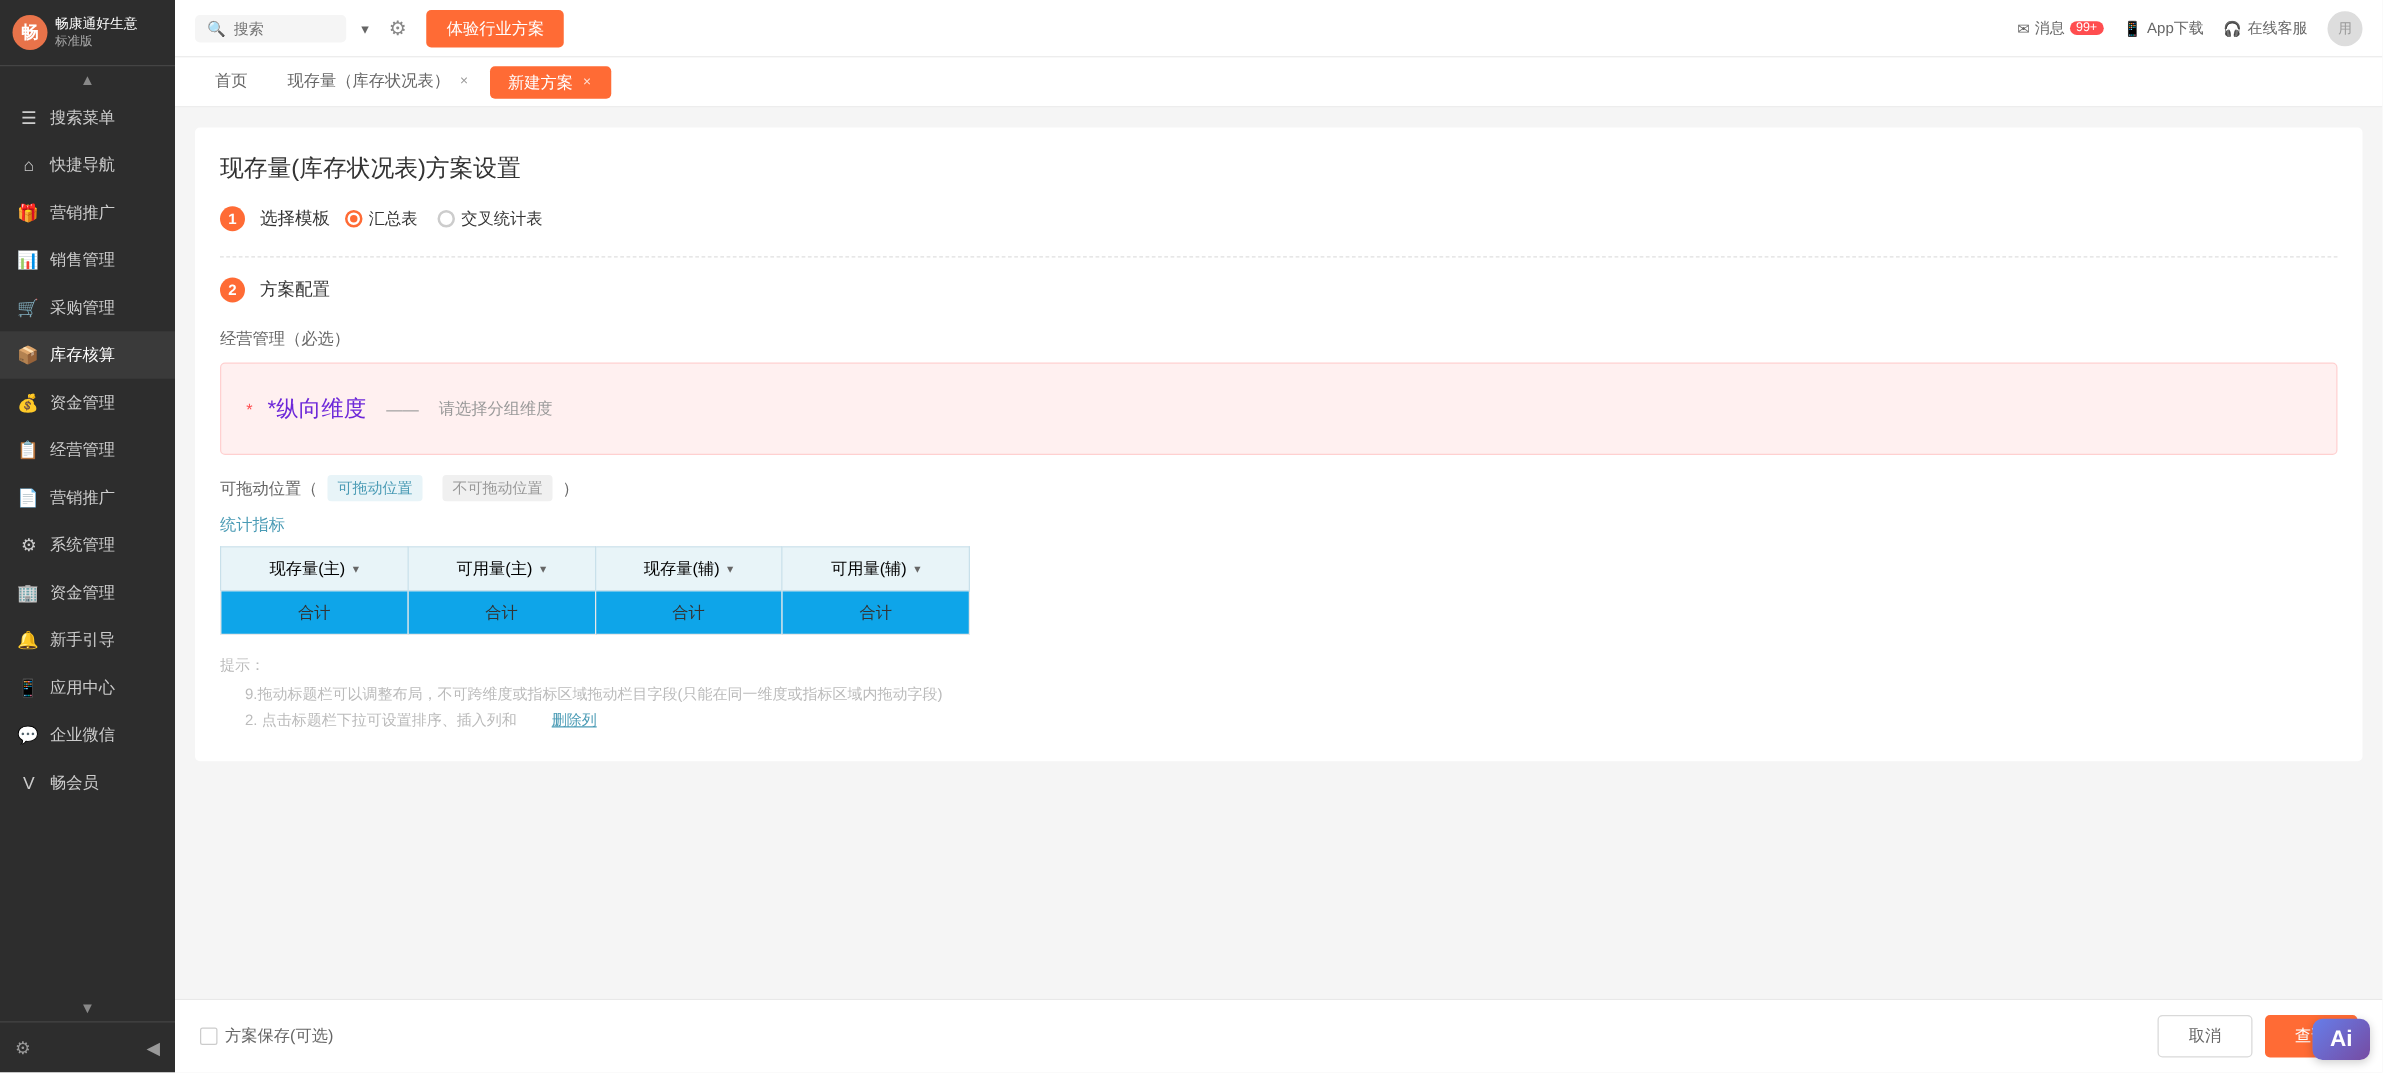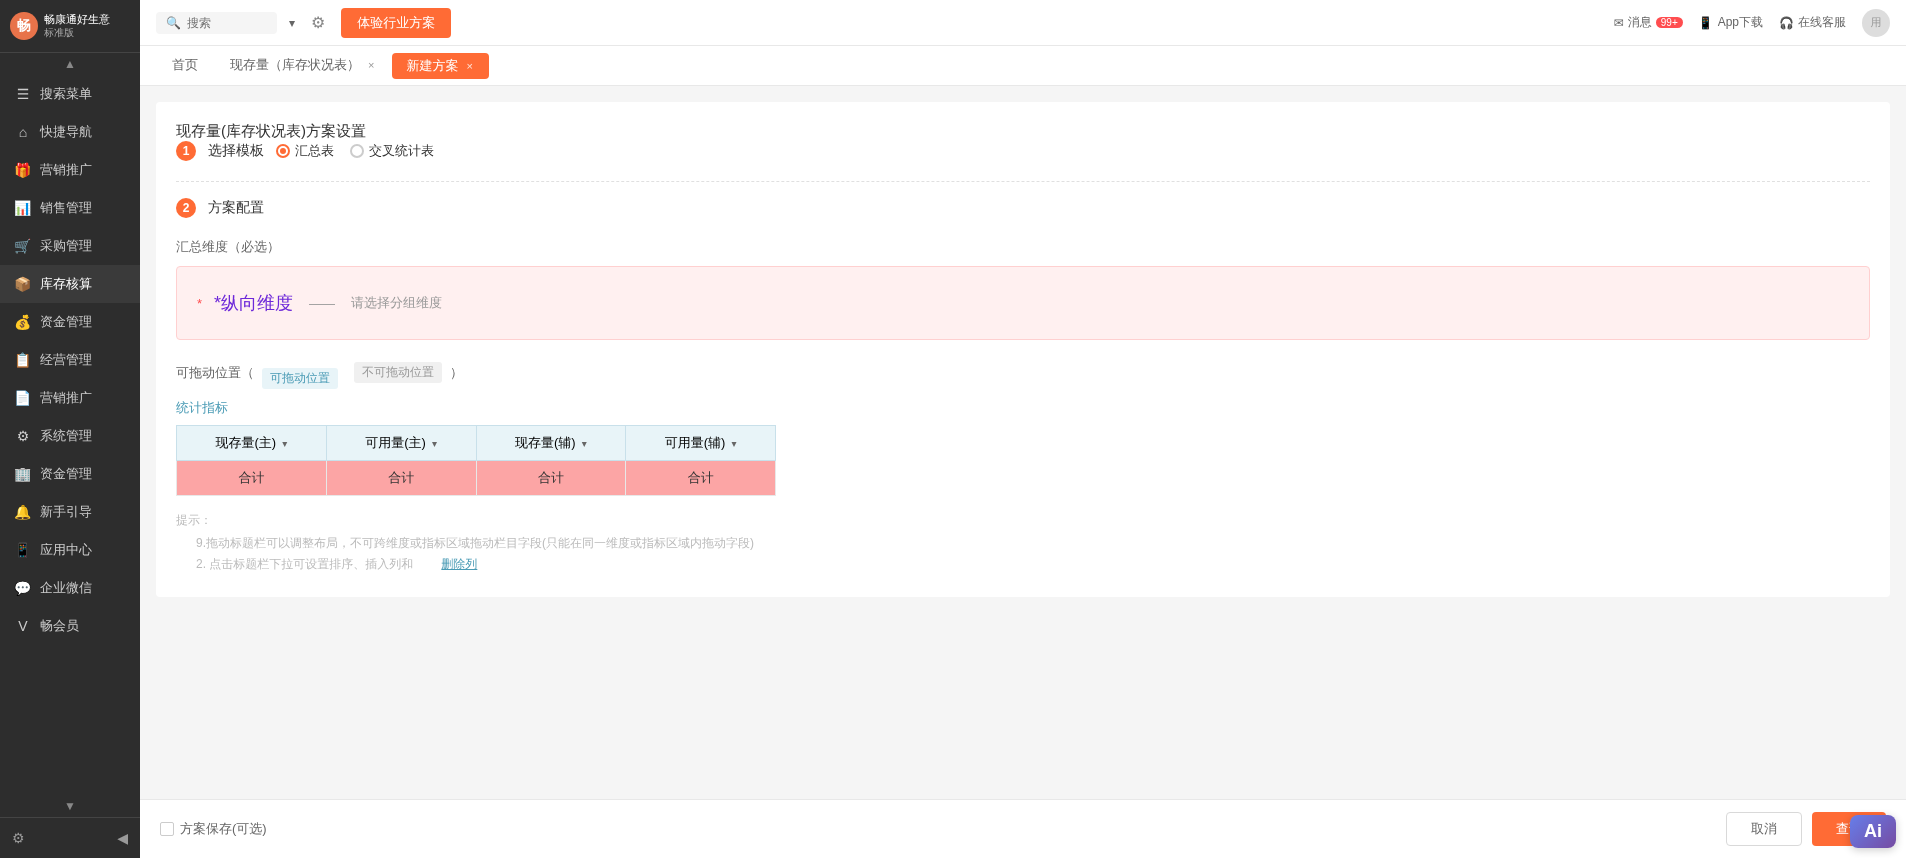--- a/index.html
+++ b/index.html
@@ -142,21 +142,21 @@
       background: #f5f5f5;
       padding: 16px;
       position: relative;
     }
     .content-card {
       background: #fff;
       border-radius: 4px;
       padding: 20px;
     }
     .section-title {
-      font-size: 15px; color: #333; margin-bottom: 0;
+      font-size: 19px; color: #333; margin-bottom: 17px;
     }
 
     
     .step-row {
       display: flex; align-items: center; gap: 12px;
       margin-bottom: 20px;
     }
     .step-badge {
       width: 20px; height: 20px; border-radius: 50%;
       background: #ff6b35; color: #fff;
@@ -188,33 +188,33 @@
     .dimension-text { color: #6d28d9; font-size: 18px; }
     .dimension-dash { color: #999; }
     .dimension-placeholder { color: #999; font-size: 13px; }
 
     
     .metric-label { font-size: 13px; color: #666; margin-bottom: 10px; display: flex; align-items: center; gap: 8px; }
     .metric-tag {
       display: inline-flex; align-items: center; padding: 2px 8px;
       border-radius: 3px; font-size: 12px;
     }
-    .metric-tag.draggable { background: #e8f4f8; color: #4a9bb5; margin-top: 12px; }
+    .metric-tag.draggable { background: #e8f4f8; color: #4a9bb5; }
     .metric-tag.non-draggable { background: #f0f0f0; color: #999; }
 
     
     .stats-title { color: #4a9bb5; font-size: 13px; margin-bottom: 8px; }
     .stats-table { border-collapse: collapse; min-width: 600px; }
     .stats-table th {
       background: #e8f4f8; border: 1px solid #c8e0ea; padding: 8px 12px;
       font-size: 13px; font-weight: normal; text-align: center; min-width: 140px;
     }
     .stats-table th .th-inner { display: flex; align-items: center; justify-content: center; gap: 6px; }
     .stats-table td {
-      background: #fca5a5; border: 1px solid #e8e8e8; padding: 8px 27px;
+      background: #0ea5e9; border: 1px solid #e8e8e8; padding: 8px 27px;
       font-size: 13px; text-align: center; color: #333;
     }
     .chevron-icon { font-size: 10px; color: #666; }
 
     
     .tips-section { margin-top: 16px; color: #bbb; font-size: 12px; }
     .tips-title { margin-bottom: 6px; }
     .tips-item { margin-left: 20px; margin-bottom: 4px; }
     .tips-item .highlight { color: #4a9bb5; text-decoration: underline; margin-left: 28px; }
 
@@ -406,21 +406,21 @@
         </div>
       </div>
 
       <hr class="divider">
 
       <div class="step-row">
         <div class="step-badge">2</div>
         <span class="step-label">方案配置</span>
       </div>
 
-      <div class="dimension-label">汇总维度（必选）</div>
+      <div class="dimension-label">经营管理（必选）</div>
       <div class="dimension-area">
         <span class="required-mark">*</span>
         <span class="dimension-text" style="margin-left: -4px;">*纵向维度</span>
         <span class="dimension-dash">——</span>
         <span class="dimension-placeholder">请选择分组维度</span>
       </div>
 
       <div class="metric-label">
         <span>可拖动位置（</span>
         <span class="metric-tag draggable">可拖动位置</span>

